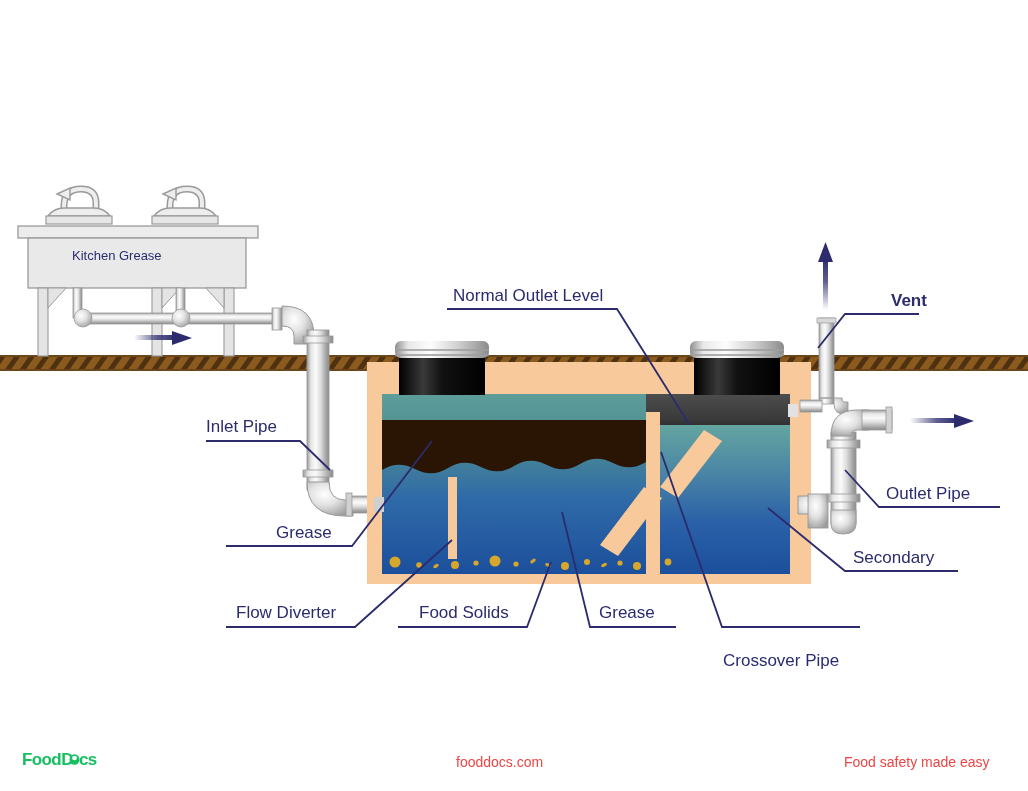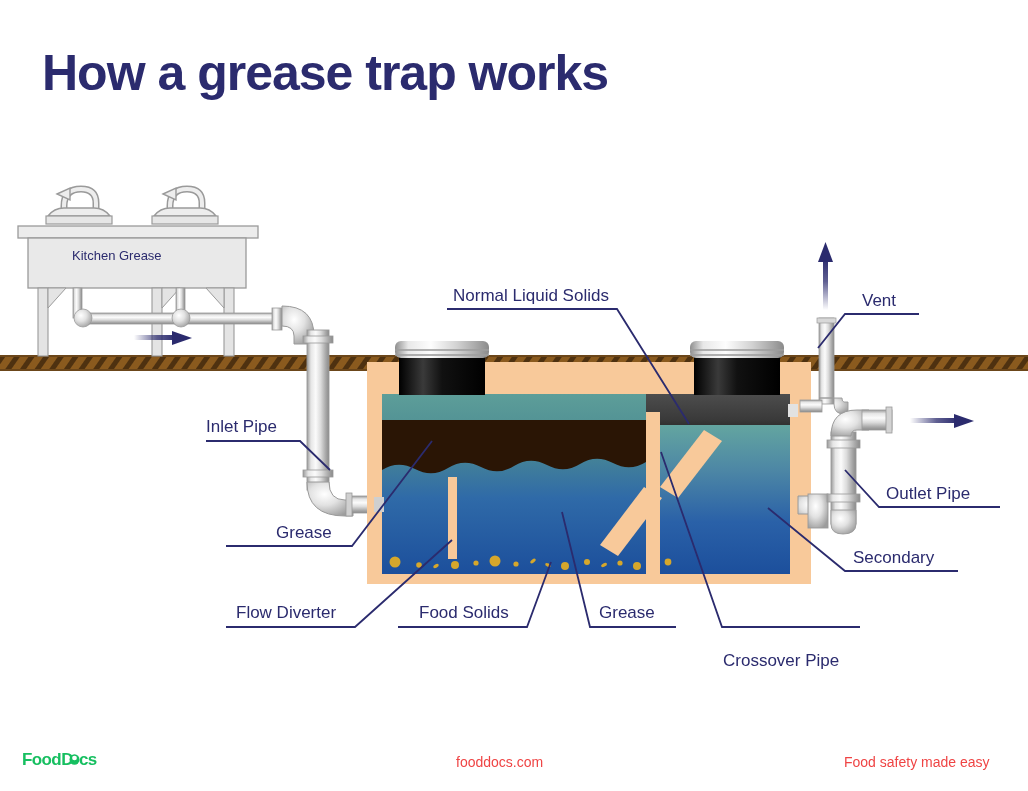--- a/index.html
+++ b/index.html
@@ -29,21 +29,20 @@
   .footer-txt{position:absolute;color:#ef4444;font-size:14px;white-space:nowrap;}
   #logo{position:absolute;left:22px;top:748px;height:22px;}
   #foot-center{left:456px;top:754px;}
   #foot-right{left:844px;top:754px;}
 </style>
 </head>
 <body>
 
 <div class="stage">
 
-  <div id="page-title">How a grease trap works</div>
 
   <svg class="svg-stage" width="1028" height="791" viewBox="0 0 1028 791">
     <defs>
 
       <linearGradient id="pipeV" x1="0" y1="0" x2="1" y2="0">
         <stop offset="0%" stop-color="#9a9a9a"></stop>
         <stop offset="18%" stop-color="#e6e6e6"></stop>
         <stop offset="40%" stop-color="#fbfbfb"></stop>
         <stop offset="62%" stop-color="#dcdcdc"></stop>
         <stop offset="85%" stop-color="#a8a8a8"></stop>
@@ -298,22 +297,22 @@
       <path d="M398 627 L527 627 L551 562"></path>
 
       <path d="M676 627 L590 627 L562 512"></path>
 
       <path d="M860 627 L722 627 L661 452"></path>
     </g>
   </svg>
 
   <div class="lbl" style="left:72px;top:249px;">Kitchen Grease</div>
 
-  <div class="lbl big" style="left:453px;top:287px;">Normal Liquid Solids</div>
-  <div class="lbl big" style="left:862px;top:292px;">Vent</div>
+  <div class="lbl big" style="left:453px;top:287px;">Normal Outlet Level</div>
+  <div class="lbl big" style="left:891px;top:292px;font-weight:bold;">Vent</div>
   <div class="lbl big" style="left:206px;top:418px;">Inlet Pipe</div>
   <div class="lbl big" style="left:276px;top:524px;">Grease</div>
   <div class="lbl big" style="left:886px;top:485px;">Outlet Pipe</div>
   <div class="lbl big" style="left:853px;top:549px;">Secondary</div>
   <div class="lbl big" style="left:236px;top:604px;">Flow Diverter</div>
   <div class="lbl big" style="left:419px;top:604px;text-align:right;">Food Solids</div>
   <div class="lbl big" style="left:599px;top:604px;">Grease</div>
   <div class="lbl big" style="left:723px;top:604px;margin-top:48px;">Crossover Pipe</div>
 
   <svg id="logo" width="100" height="22" viewBox="0 0 100 22">

